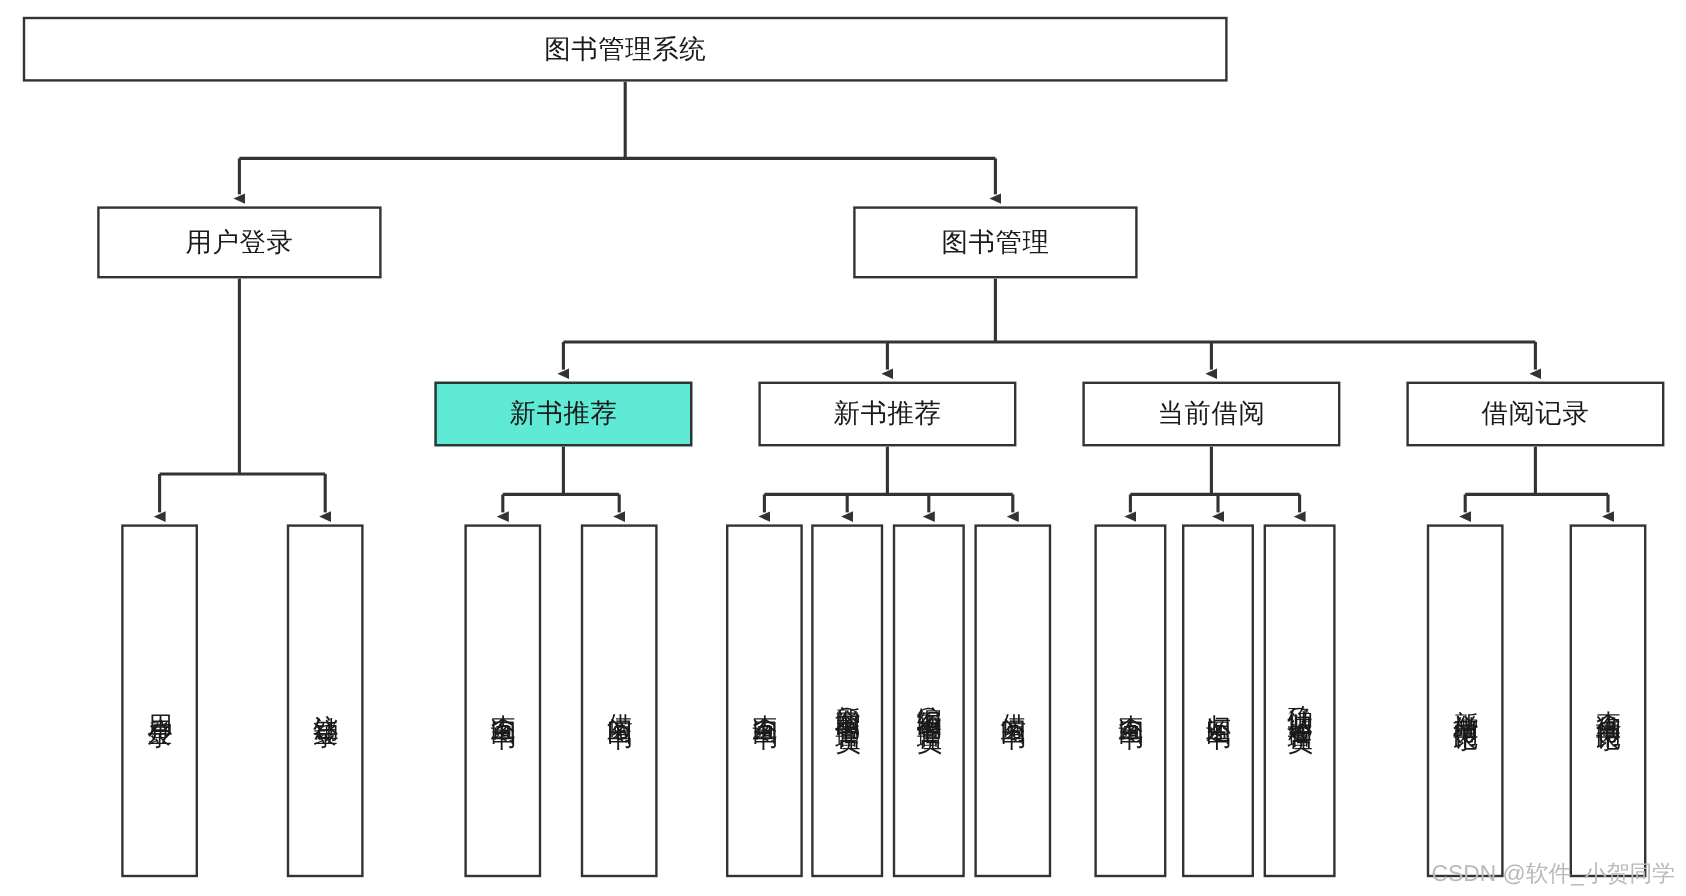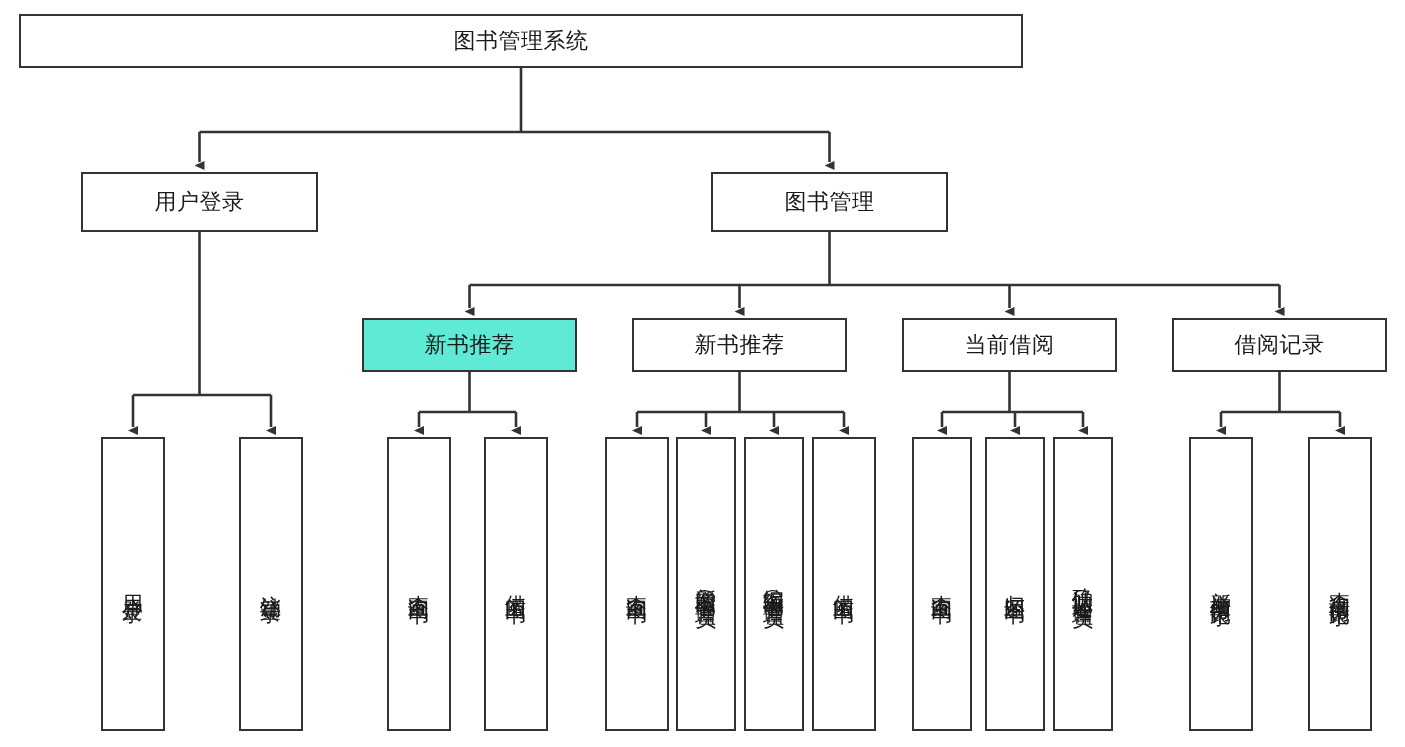--- a/index.html
+++ b/index.html
@@ -176,14 +176,15 @@
         <div class="label" style="color: rgb(26, 26, 26);">确认归还（管理员）</div>
       </div>
       <div class="node vert" style="left: 1189px; top: 437px; width: 64px; height: 294px; border-color: rgb(51, 51, 51); background: rgb(255, 255, 255);">
         <div class="label" style="color: rgb(26, 26, 26);">新增借阅记录</div>
       </div>
       <div class="node vert" style="left: 1308px; top: 437px; width: 64px; height: 294px; border-color: rgb(51, 51, 51); background: rgb(255, 255, 255);">
         <div class="label" style="color: rgb(26, 26, 26);">查询借阅记录</div>
       </div>
     </div>
 
+  <div class="watermark" style="left: 1193px; top: 715px; color: rgb(185, 185, 185);">CSDN @软件_小贺同学</div>
 
 </div>
 
 </body></html>

